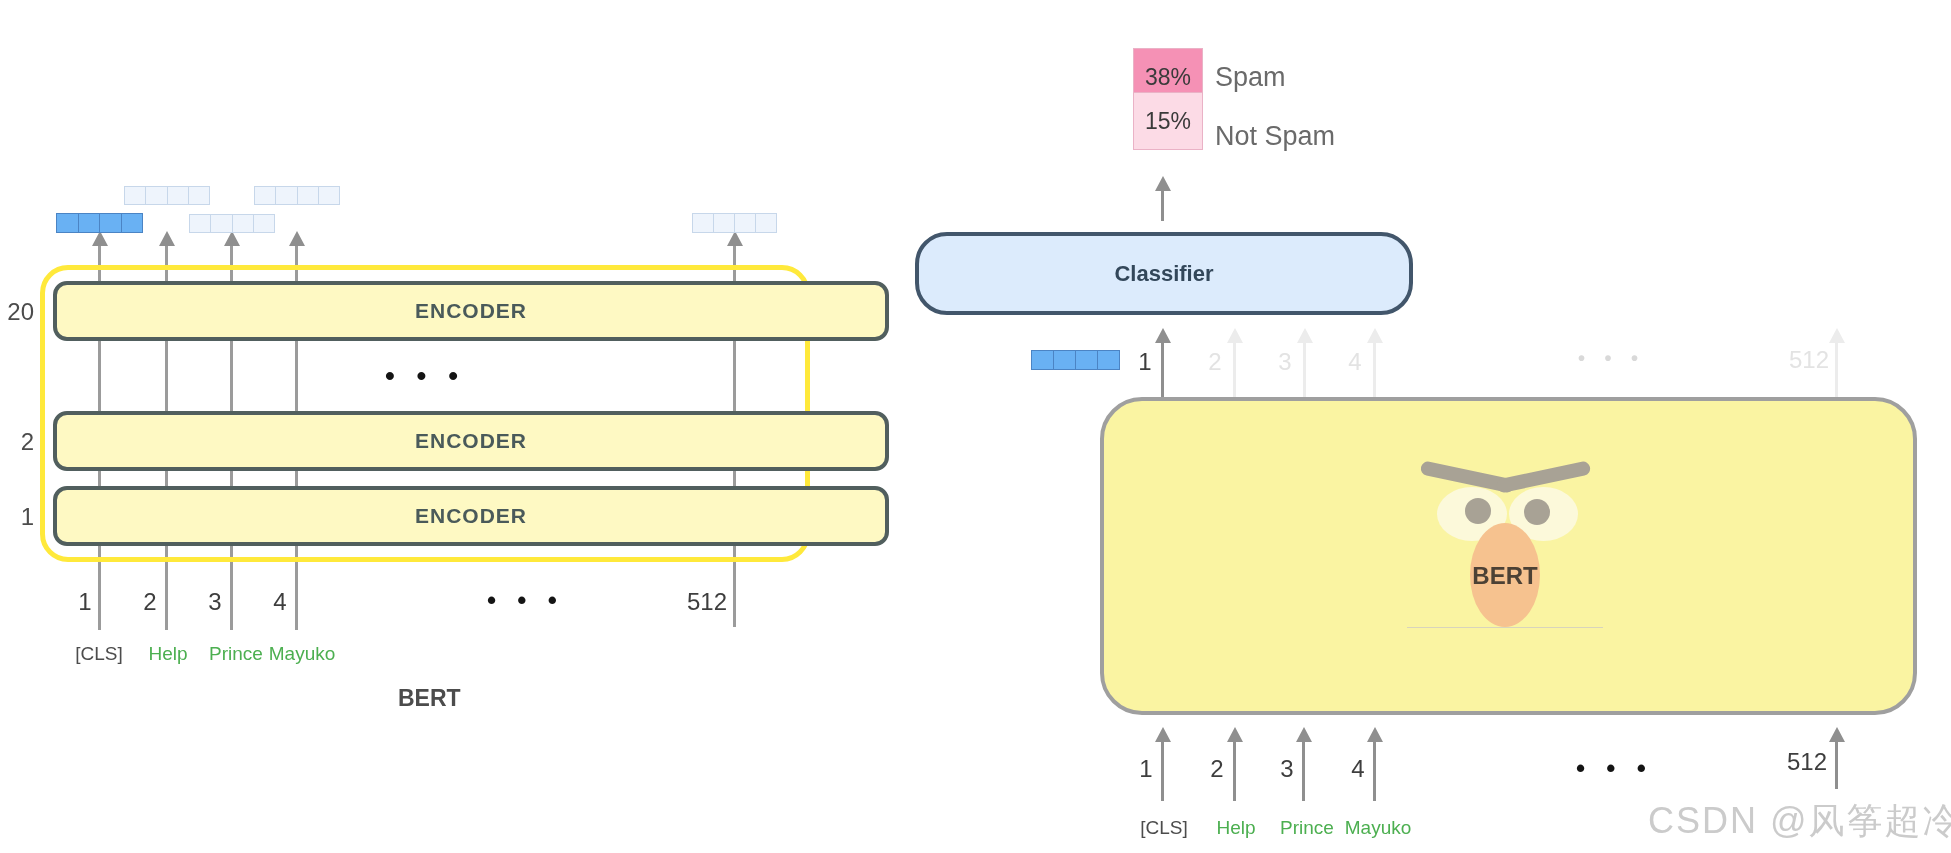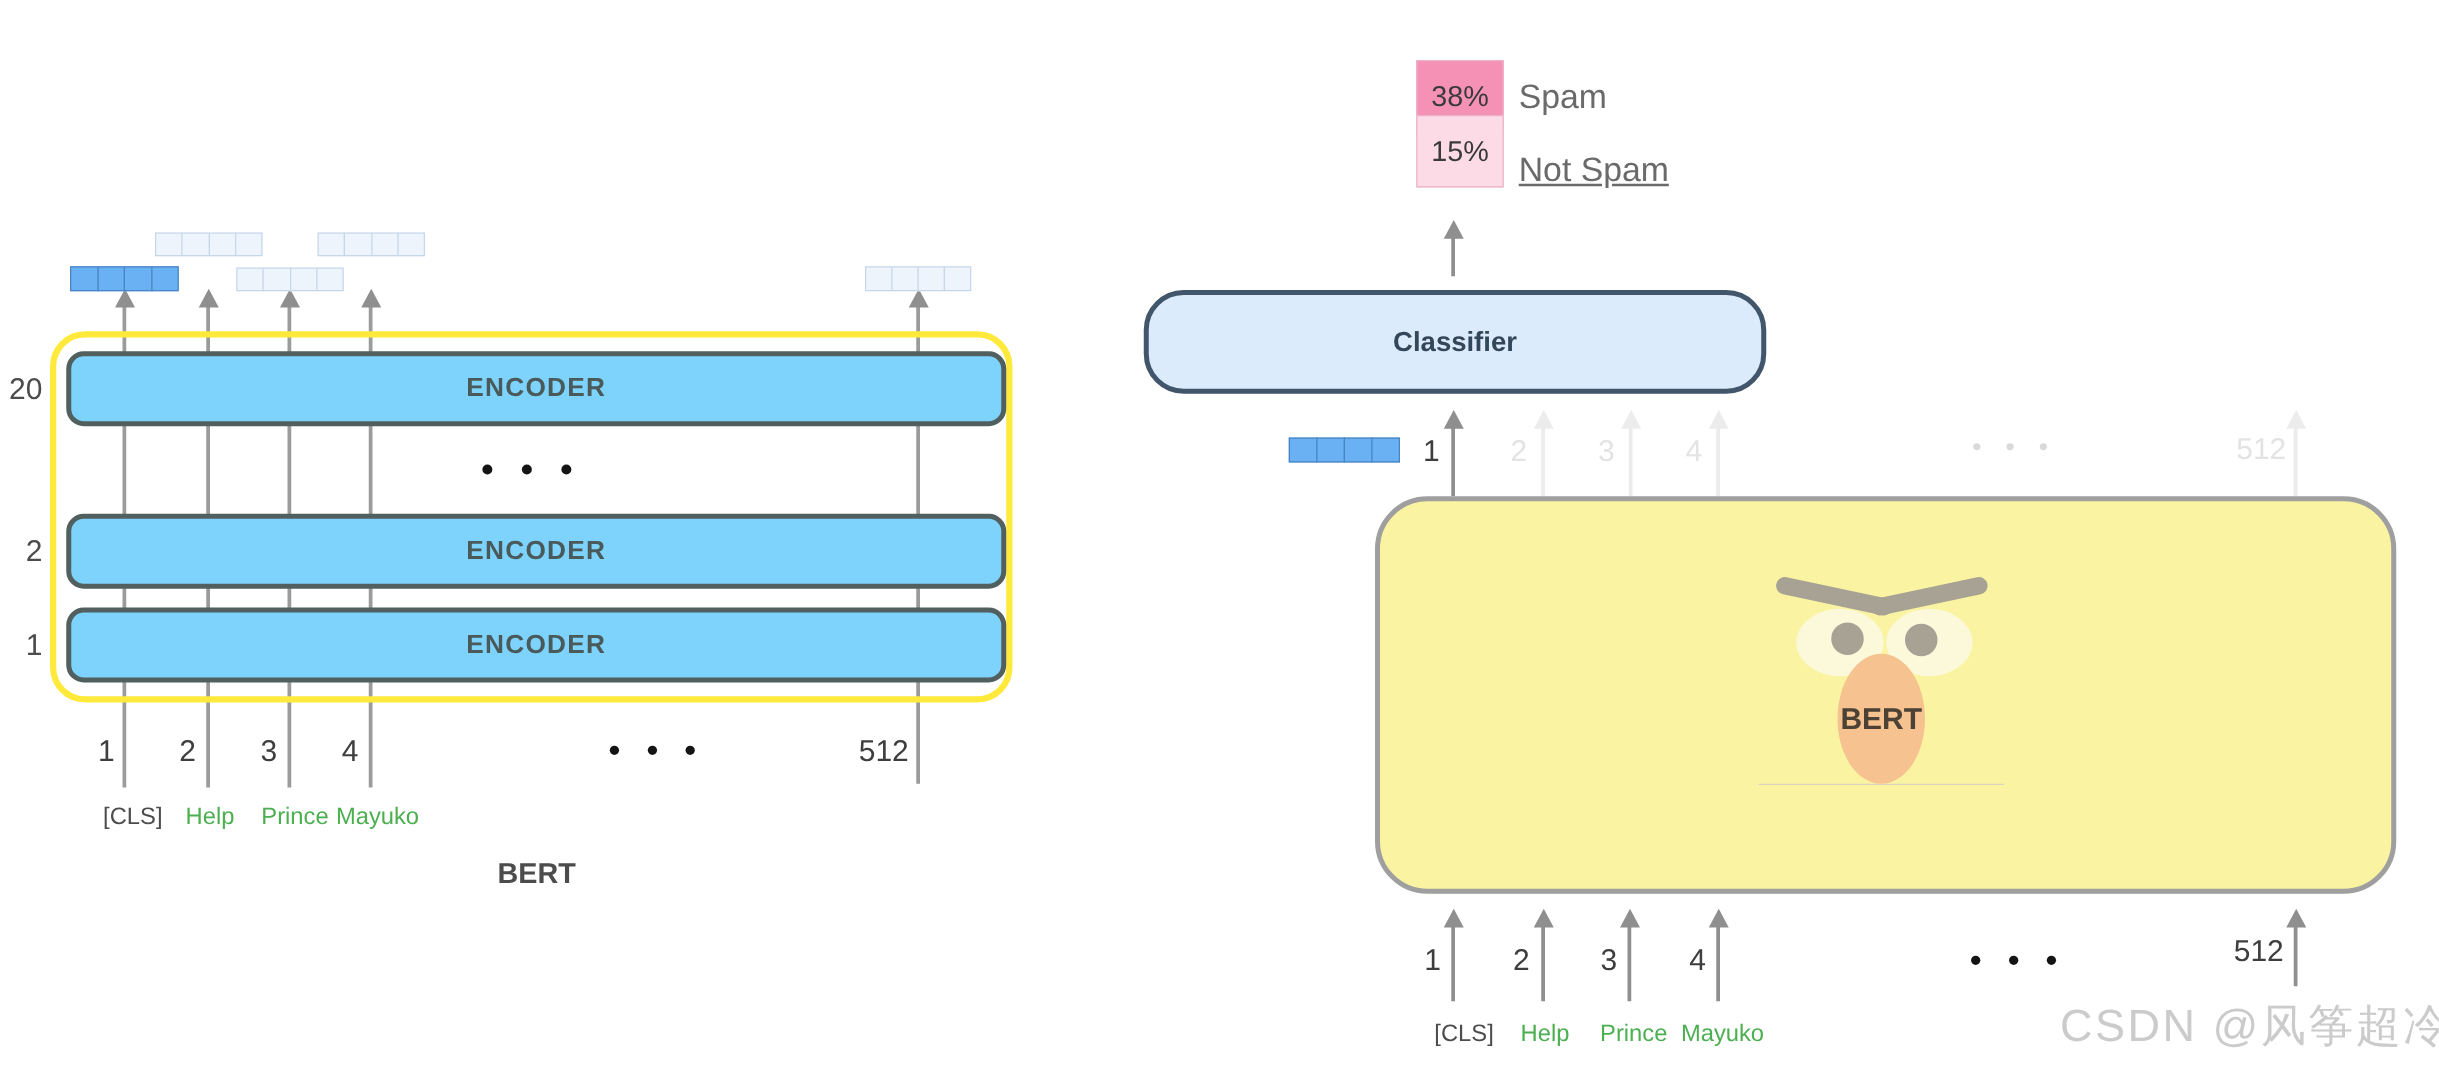--- a/index.html
+++ b/index.html
@@ -17,30 +17,30 @@
   .faded.ahead { border-bottom-color:#ececec; }
 
   
   .vec { position:absolute; display:flex; z-index:4; }
   .vec i { flex:1; background:#eef4fc; border:1px solid #c7d7ea; margin-left:-1px; }
   .vec.dark i { background:#69b1f3; border-color:#4b84c4; }
 
   
   .frame { position:absolute; left:40px; top:265px; width:770px; height:297px;
            border:5px solid #ffe93b; border-radius:28px; z-index:2; }
-  .enc { position:absolute; left:53px; width:752px; height:60px;
-         background:#7dd3fc; border:4px solid #515f5e; border-radius:14px; z-index:3;
+  .enc { position:absolute; left:53px; width:836px; height:60px;
+         background:#fef9c3; border:4px solid #515f5e; border-radius:14px; z-index:3;
          display:flex; align-items:center; justify-content:center;
          font-size:21px; font-weight:600; letter-spacing:1px; color:#4a5a5a; }
   .layer { position:absolute; width:34px; text-align:right;
            font-size:24px; color:#4c4c4c; z-index:4; }
   .num { position:absolute; font-size:24px; color:#3e3e3e; text-align:center; z-index:4; }
   .num.fadedtxt { color:#e3e3e3; }
   .tok { position:absolute; font-size:19px; color:#4caf50; text-align:center; z-index:4; }
-  .tok.cls { color:#4c4c4c;text-align:right; }
+  .tok.cls { color:#4c4c4c; }
   .dots { position:absolute; color:#141414; font-weight:700; letter-spacing:7px;
           font-size:28px; z-index:4; }
   .dots.fadeddots { color:#d9d9d9; font-size:20px; }
   .caption { position:absolute; font-size:23px; font-weight:600; color:#4c4c4c; z-index:4; }
 
   
   .predbox { position:absolute; left:1133px; width:70px; z-index:4;
              display:flex; align-items:center; justify-content:center;
              font-size:23px; color:#3a3a3a; }
   .predlabel { position:absolute; left:1215px; font-size:27px; color:#6a6a6a; z-index:4; }
@@ -140,21 +140,21 @@
 
 <div class="caption" style="left:398px;top:685px;">BERT</div>
 
 <div class="predbox" style="top:48px;height:59px;background:#f591b5;border:1px solid #eab2c6;">
   <span>38%</span>
 </div>
 <div class="predbox" style="top:92px;height:58px;background:#fcdbe6;border:1px solid #eab2c6;">
   <span>15%</span>
 </div>
 <div class="predlabel" style="top:62px;text-align:center;">Spam</div>
-<div class="predlabel" style="top:121px;text-decoration:underline;">Not Spam</div>
+<div class="predlabel" style="top:121px;">Not Spam</div>
 
 <div class="ahead" style="left:1155px;top:176px;"></div>
 <div class="aline" style="left:1161px;top:190px;height:31px;"></div>
 
 <div class="clsbox">
   <div class="t1">Classifier</div>
 </div>
 
 <div class="vec dark" style="left:1032px;top:350px;width:88px;height:20px;">
     <i></i>

